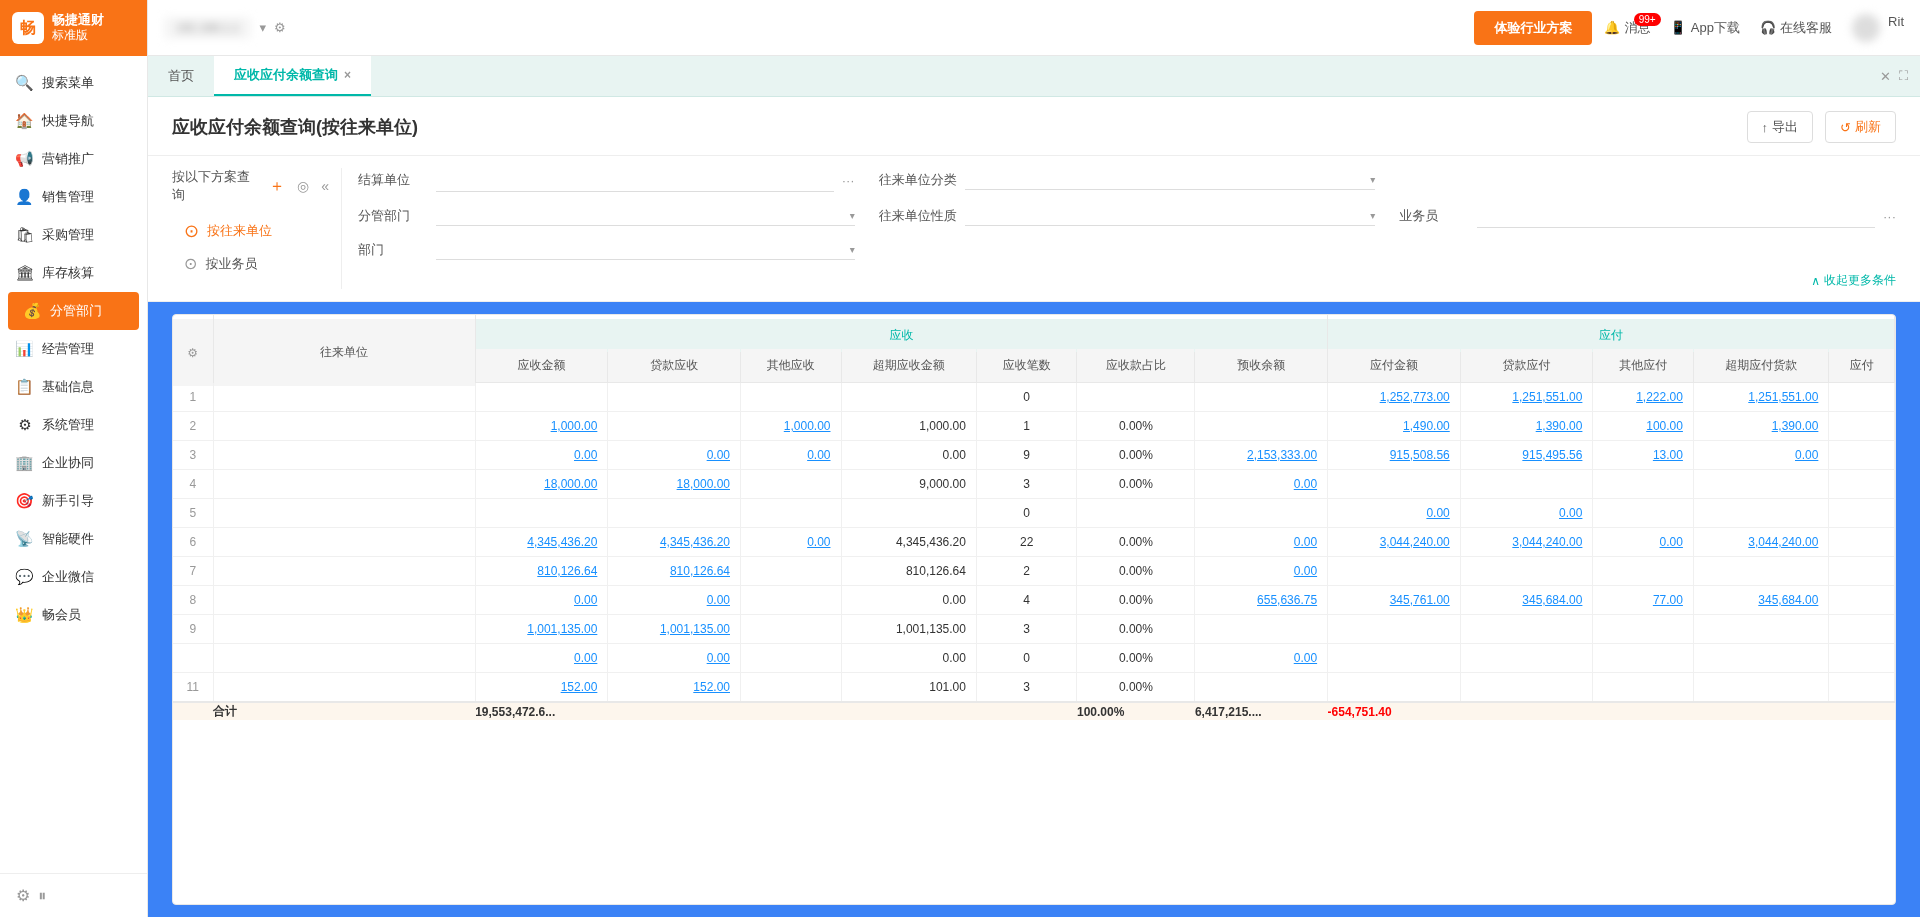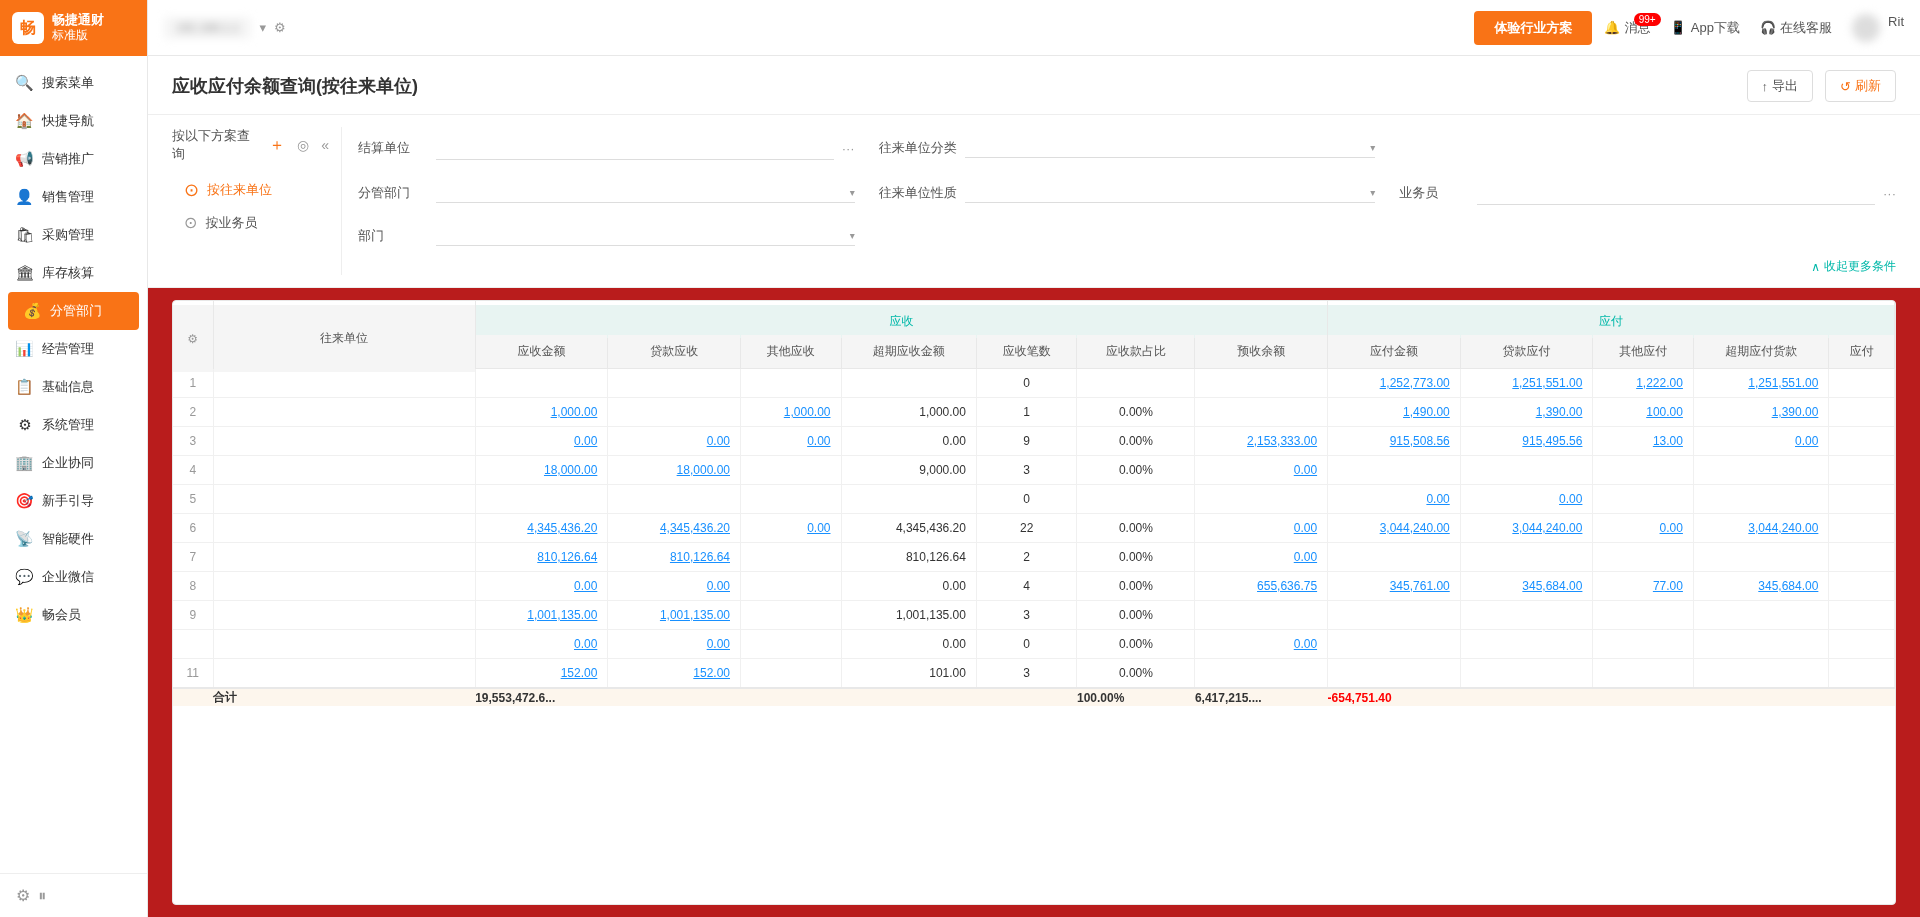--- a/index.html
+++ b/index.html
@@ -35,40 +35,40 @@
 
     
     .tabbar { background: #e8f4f2; display: flex; align-items: center; border-bottom: 1px solid #d0e8e4; }
     .tab-item { padding: 10px 20px; cursor: pointer; font-size: 13px; color: #666; display: flex; align-items: center; gap: 6px; }
     .tab-item.active { background: #fff; color: #00b8a9; border-bottom: 2px solid #00b8a9; font-weight: bold; }
     .tab-close { color: #999; font-size: 12px; cursor: pointer; }
     .tab-home { padding: 10px 20px; color: #555; cursor: pointer; font-size: 13px; }
     .tabbar-right { margin-left: auto; display: flex; align-items: center; gap: 8px; padding-right: 12px; color: #999; }
 
     
-    .content { flex: 1; overflow: hidden; display: flex; flex-direction: column; background: #b91c1c; }
+    .content { flex: 1; overflow: hidden; display: flex; flex-direction: column; background: #3b82f6; }
 
     
     .page-header { background: #fff; padding: 14px 24px 0; display: flex; align-items: center; justify-content: space-between; border-bottom: 1px solid #eee; }
     .page-title { font-size: 18px; font-weight: bold; color: #333; padding-bottom: 12px; }
     .page-header-actions { display: flex; gap: 12px; padding-bottom: 12px; }
     .btn-export { background: #fff; border: 1px solid #ddd; border-radius: 4px; padding: 6px 14px; cursor: pointer; font-size: 13px; color: #555; display: flex; align-items: center; gap: 4px; }
     .btn-refresh { background: #fff; border: 1px solid #ddd; border-radius: 4px; padding: 6px 14px; cursor: pointer; font-size: 13px; color: #f97316; display: flex; align-items: center; gap: 4px; }
 
     
     .filter-area { background: #fff; padding: 12px 24px; border-bottom: 1px solid #eee; }
     .filter-top { display: flex; align-items: center; gap: 12px; margin-bottom: 12px; }
     .filter-label { color: #555; font-size: 13px; }
     .filter-add-btn { color: #f97316; cursor: pointer; font-size: 16px; }
     .filter-scheme-btn { color: #999; cursor: pointer; font-size: 14px; }
     .filter-collapse-btn { color: #999; cursor: pointer; font-size: 14px; }
     .filter-options { display: flex; flex-direction: column; gap: 4px; margin-left: 12px; }
     .filter-option { display: flex; align-items: center; gap: 8px; padding: 4px 0; cursor: pointer; color: #555; }
     .filter-option.active { color: #f97316; }
-    .filter-field { display: flex; align-items: center; gap: 8px; flex: 1; min-width: 200px; margin-top: 9px; }
+    .filter-field { display: flex; align-items: center; gap: 8px; flex: 1; min-width: 200px; }
     .filter-field-label { color: #555; font-size: 13px; white-space: nowrap; min-width: 70px; }
     .filter-input { flex: 1; border: none; border-bottom: 1px solid #ddd; padding: 4px 8px; font-size: 13px; outline: none; color: #333; background: transparent; }
     .filter-select { flex: 1; border: none; border-bottom: 1px solid #ddd; padding: 4px 8px; font-size: 13px; outline: none; color: #333; background: transparent; cursor: pointer; display: flex; align-items: center; justify-content: space-between; }
     .filter-dotdot { color: #999; cursor: pointer; }
     .filter-chevron { color: #999; font-size: 10px; }
     .collapse-btn { display: flex; align-items: center; gap: 4px; color: #00b8a9; font-size: 12px; cursor: pointer; justify-content: center; margin-top: 8px; }
 
     
     .filter-left { width: 170px; flex-shrink: 0; border-right: 1px solid #eee; padding-right: 12px; }
     .filter-right { flex: 1; }
@@ -199,20 +199,31 @@
         <span>🎧</span>
         <span>在线客服</span>
       </div>
       <div class="topbar-user">
         <div class="user-avatar blurred"></div>
         <span style="margin-left:4px;">Rit</span>
       </div>
     </div>
   </div>
 
+  <div class="tabbar">
+    <div class="tab-home">首页</div>
+    <div class="tab-item active">
+      <span>应收应付余额查询</span>
+      <span class="tab-close">×</span>
+    </div>
+    <div class="tabbar-right">
+      <span style="cursor:pointer;color:#999">✕</span>
+      <span style="cursor:pointer;color:#999">⛶</span>
+    </div>
+  </div>
 
   <div class="content">
 
     <div class="page-header">
       <div class="page-title">应收应付余额查询(按往来单位)</div>
       <div class="page-header-actions">
         <button class="btn-export">
           <span>↑</span>
           <span>导出</span>
         </button>

